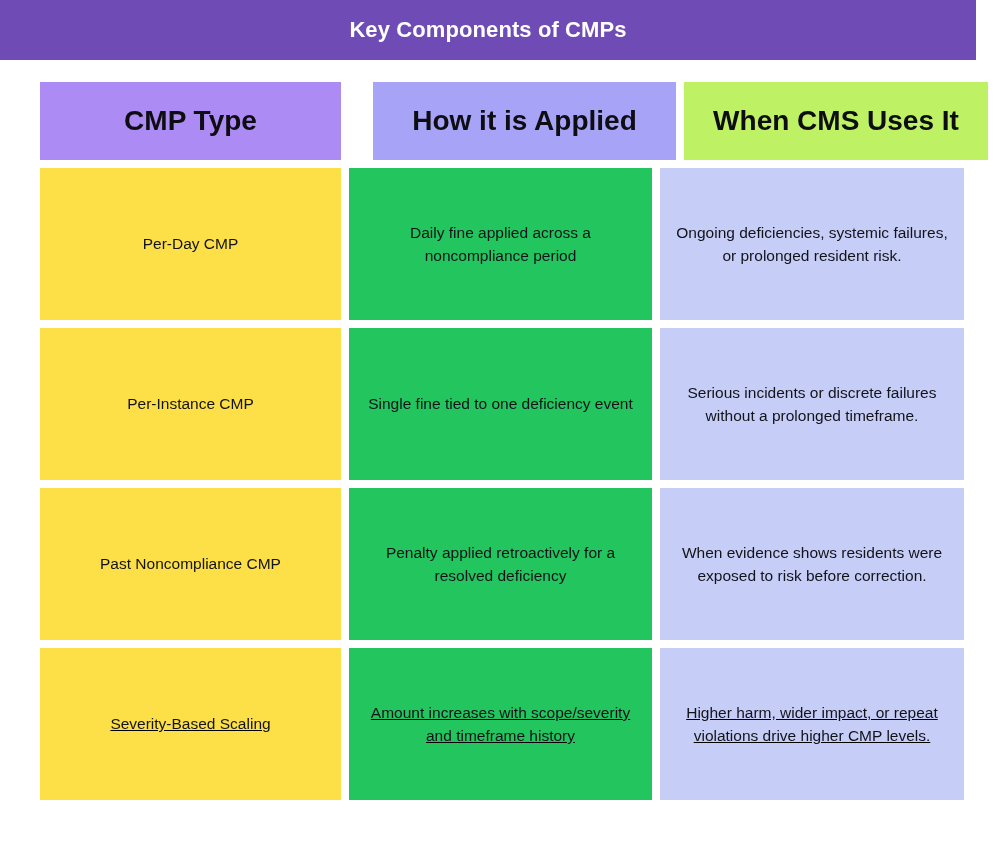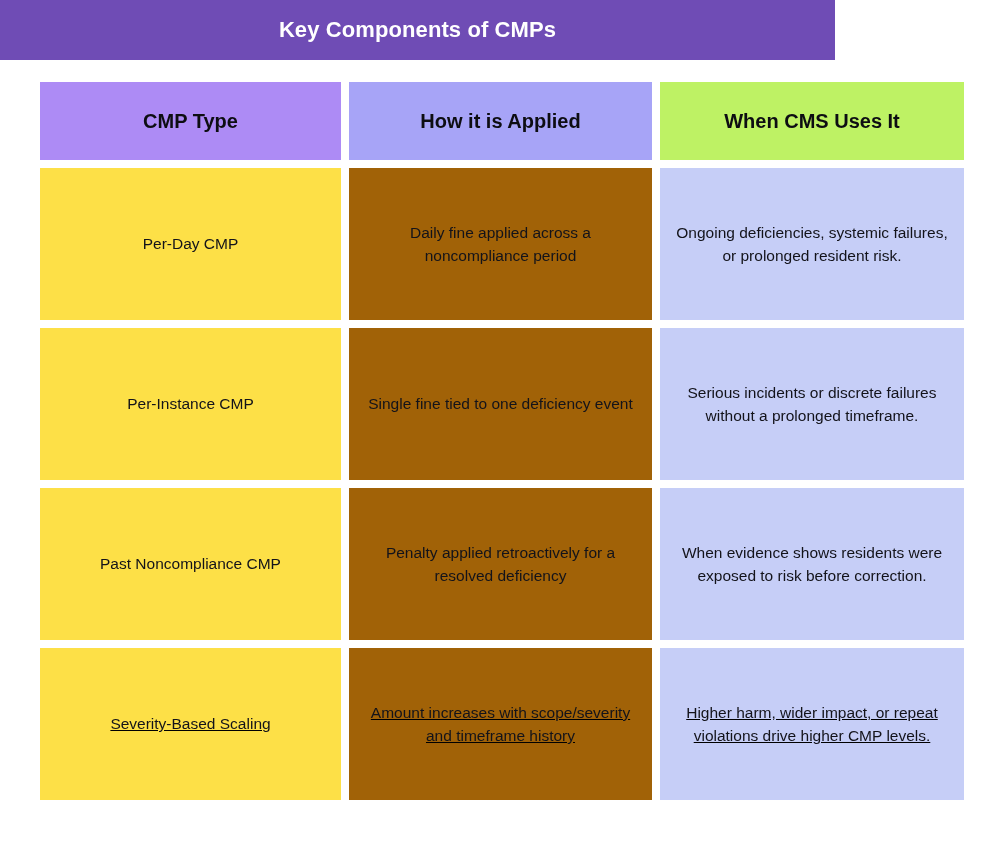--- a/index.html
+++ b/index.html
@@ -19,21 +19,21 @@
     width: 1000px;
     height: 847px;
     background: #ffffff;
   }
 
   
   .banner {
     position: absolute;
     left: 0;
     top: 0;
-    width: 835px;
+    width: 976px;
     height: 60px;
     background: #6f4cb5;
     display: flex;
     align-items: center;
     justify-content: center;
   }
   .banner-title {
     color: #ffffff;
     font-size: 22px;
     font-weight: bold;
@@ -69,38 +69,38 @@
     padding: 8px 14px;
   }
 
   .col-0 { flex: 0 0 301px; }
   .col-1 { flex: 0 0 303px; }
   .col-2 { flex: 0 0 304px; }
 
   
   .header-row .cell {
     height: 78px;
-    font-size: 20px;
+    font-size: 28px;
     font-weight: bold;
     color: #0d0d12;
   }
   .header-row .col-0 { background: #ad8bf5; }
-  .header-row .col-1 { background: #a7a4f7; }
+  .header-row .col-1 { background: #a7a4f7; margin-left: 24px; }
   .header-row .col-2 { background: #bef264; }
 
   
   .body-row .cell {
     height: 152px;
     font-size: 15.5px;
     font-weight: normal;
     color: #13131a;
     line-height: 1.5;
   }
   .body-row .col-0 { background: #fde047; }
-  .body-row .col-1 { background: #a16207; }
+  .body-row .col-1 { background: #22c55e; }
   .body-row .col-2 { background: #c6cef7; text-align: center; }
 
   .cell-text {
     display: block;
     max-width: 100%;
   }
 </style>
 </head>
 <body>
 

